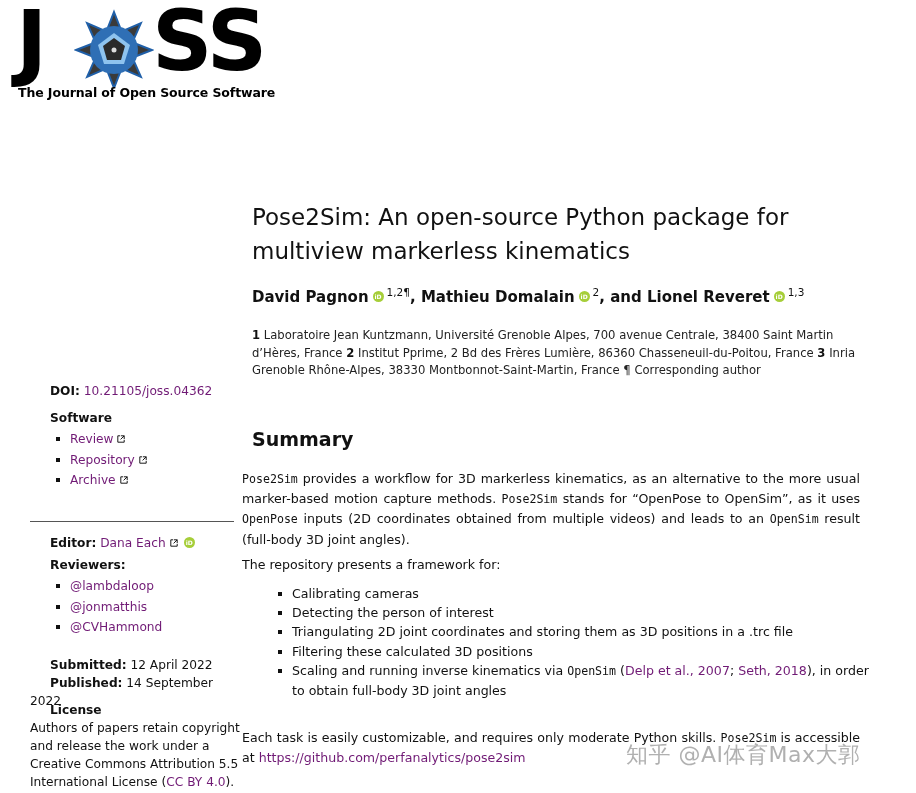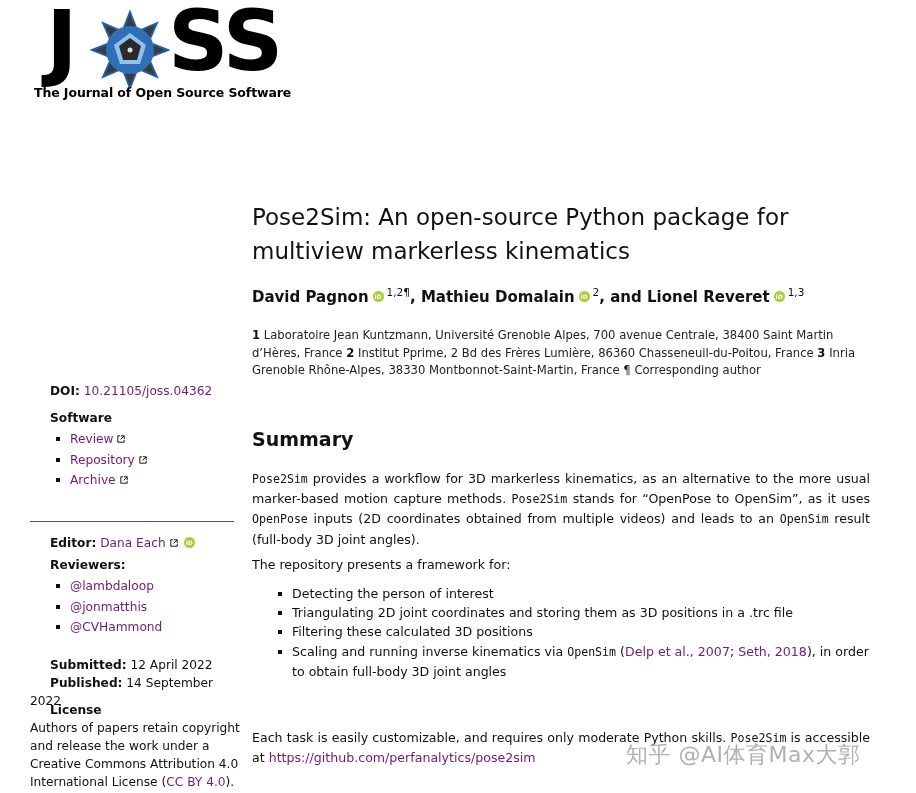--- a/index.html
+++ b/index.html
@@ -1,20 +1,20 @@
 <!DOCTYPE html>
 <html><head>
 <meta charset="utf-8">
 <style>
   html, body { margin: 0; padding: 0; background: #ffffff; }
   body {
     width: 916px; height: 793px; position: relative; overflow: hidden;
     font-family: "DejaVu Sans", sans-serif; color: #111;
   }
-  .logo { position: absolute; left: 32px; top: 4px; width: 250px; height: 98px; text-align: center; }
+  .logo { position: absolute; left: 16px; top: 4px; width: 250px; height: 98px; }
   .logo-letters {
     position: absolute; left: 0; top: -6px; font-family: "DejaVu Sans", sans-serif;
     font-weight: bold; font-size: 84px; letter-spacing: -2px; color: #000; line-height: 86px;
   }
   .logo-letters .j { display: inline-block; width: 58px; }
   .logo-letters .gap { display: inline-block; width: 78px; }
   .logo-gem { position: absolute; left: 58px; top: 4px; width: 80px; height: 80px; }
   .logo-sub {
     position: absolute; left: 2px; top: 81px; font-family: "DejaVu Sans", sans-serif;
     font-weight: bold; font-size: 12.5px; color: #000; white-space: nowrap; letter-spacing: -0.1px;
@@ -49,21 +49,21 @@
     content: ""; position: absolute; left: 26px; top: 8px; width: 4px; height: 4px; background: #111;
   }
   .ext { display: inline-block; width: 8px; height: 8px; margin-left: 4px; position: relative; top: 0px; }
   .divider { position: absolute; left: 30px; top: 521px; width: 204px; height: 1px; background: #555; }
 
   .summary-h {
     position: absolute; left: 252px; top: 428px; font-family: "DejaVu Sans", sans-serif;
     font-weight: bold; font-size: 19px; color: #111;
   }
   .body-p {
-    position: absolute; left: 252px; width: 618px; font-family: "DejaVu Sans", sans-serif;
+    position: absolute; left: 242px; width: 618px; font-family: "DejaVu Sans", sans-serif;
     font-size: 12.6px; line-height: 19.2px; color: #111; text-align: justify;
   }
   .mono { font-family: "DejaVu Sans Mono", monospace; font-size: 11.6px; }
   .bullets { position: absolute; left: 252px; top: 584px; width: 620px; list-style: none; margin: 0; padding: 0;
     font-family: "DejaVu Sans", sans-serif; font-size: 12.6px; line-height: 19.2px; color: #111; }
   .bullets li { position: relative; padding-left: 40px; }
   .bullets li::before { content: ""; position: absolute; left: 26px; top: 8px; width: 4px; height: 4px; background: #111; }
 
   .watermark {
     position: absolute; left: 626px; top: 740px; font-family: "DejaVu Sans", sans-serif;
@@ -157,32 +157,33 @@
   </ul>
 </div>
 
 <div class="side" style="top:656px; line-height:18px;">
   <div><span class="lbl">Submitted:</span> <span>12 April 2022</span></div>
   <div><span class="lbl">Published:</span> <span>14 September 2022</span></div>
 </div>
 
 <div class="side" style="top:701px; line-height:18px; width:212px;">
   <div class="lbl">License</div>
-  <div><span>Authors of papers retain copyright and release the work under a Creative Commons Attribution 4.0 International License (</span><a class="link">CC BY 4.0</a><span>).</span></div>
+  <div><span>Authors of papers retain copyright and release the work under a Creative Commons Attribution 5.5 International License (</span><a class="link">CC BY 4.0</a><span>).</span></div>
 </div>
 
 <div class="summary-h">Summary</div>
 
 <div class="body-p" style="top:469px;">
   <span class="mono">Pose2Sim</span><span> provides a workflow for 3D markerless kinematics, as an alternative to the more usual marker-based motion capture methods. </span><span class="mono">Pose2Sim</span><span> stands for “OpenPose to OpenSim”, as it uses </span><span class="mono">OpenPose</span><span> inputs (2D coordinates obtained from multiple videos) and leads to an </span><span class="mono">OpenSim</span><span> result (full-body 3D joint angles).</span>
 </div>
 
 <div class="body-p" style="top:555px;">The repository presents a framework for:</div>
 
 <ul class="bullets">
+  <li>Calibrating cameras</li>
   <li>Detecting the person of interest</li>
   <li>Triangulating 2D joint coordinates and storing them as 3D positions in a .trc file</li>
   <li>Filtering these calculated 3D positions</li>
   <li><span>Scaling and running inverse kinematics via </span><span class="mono">OpenSim</span><span> (</span><a class="link">Delp et al., 2007</a><span>; </span><a class="link">Seth, 2018</a><span>), in order to obtain full-body 3D joint angles</span></li>
 </ul>
 
 <div class="body-p" style="top:728px;">
   <span>Each task is easily customizable, and requires only moderate Python skills. </span><span class="mono">Pose2Sim</span><span> is accessible at </span><a class="link">https://github.com/perfanalytics/pose2sim</a>
 </div>
 

